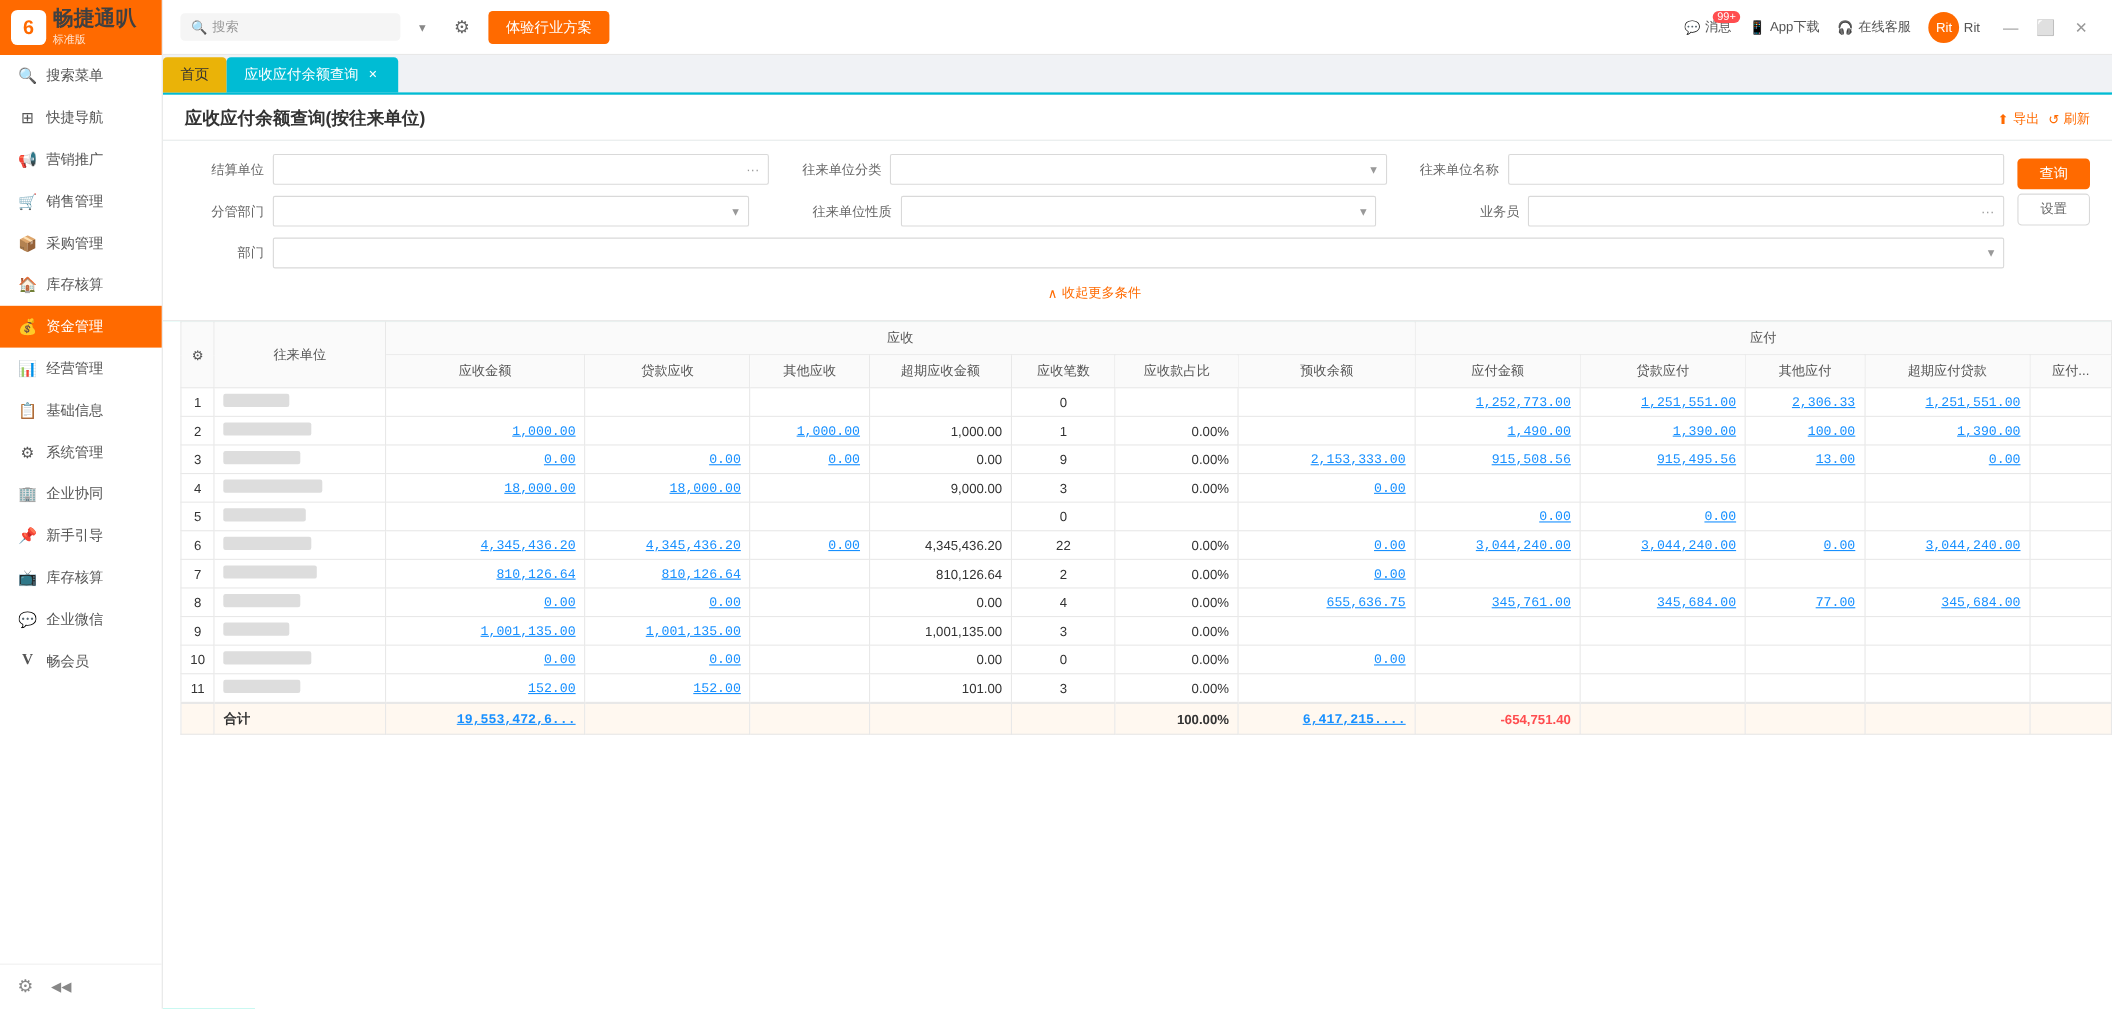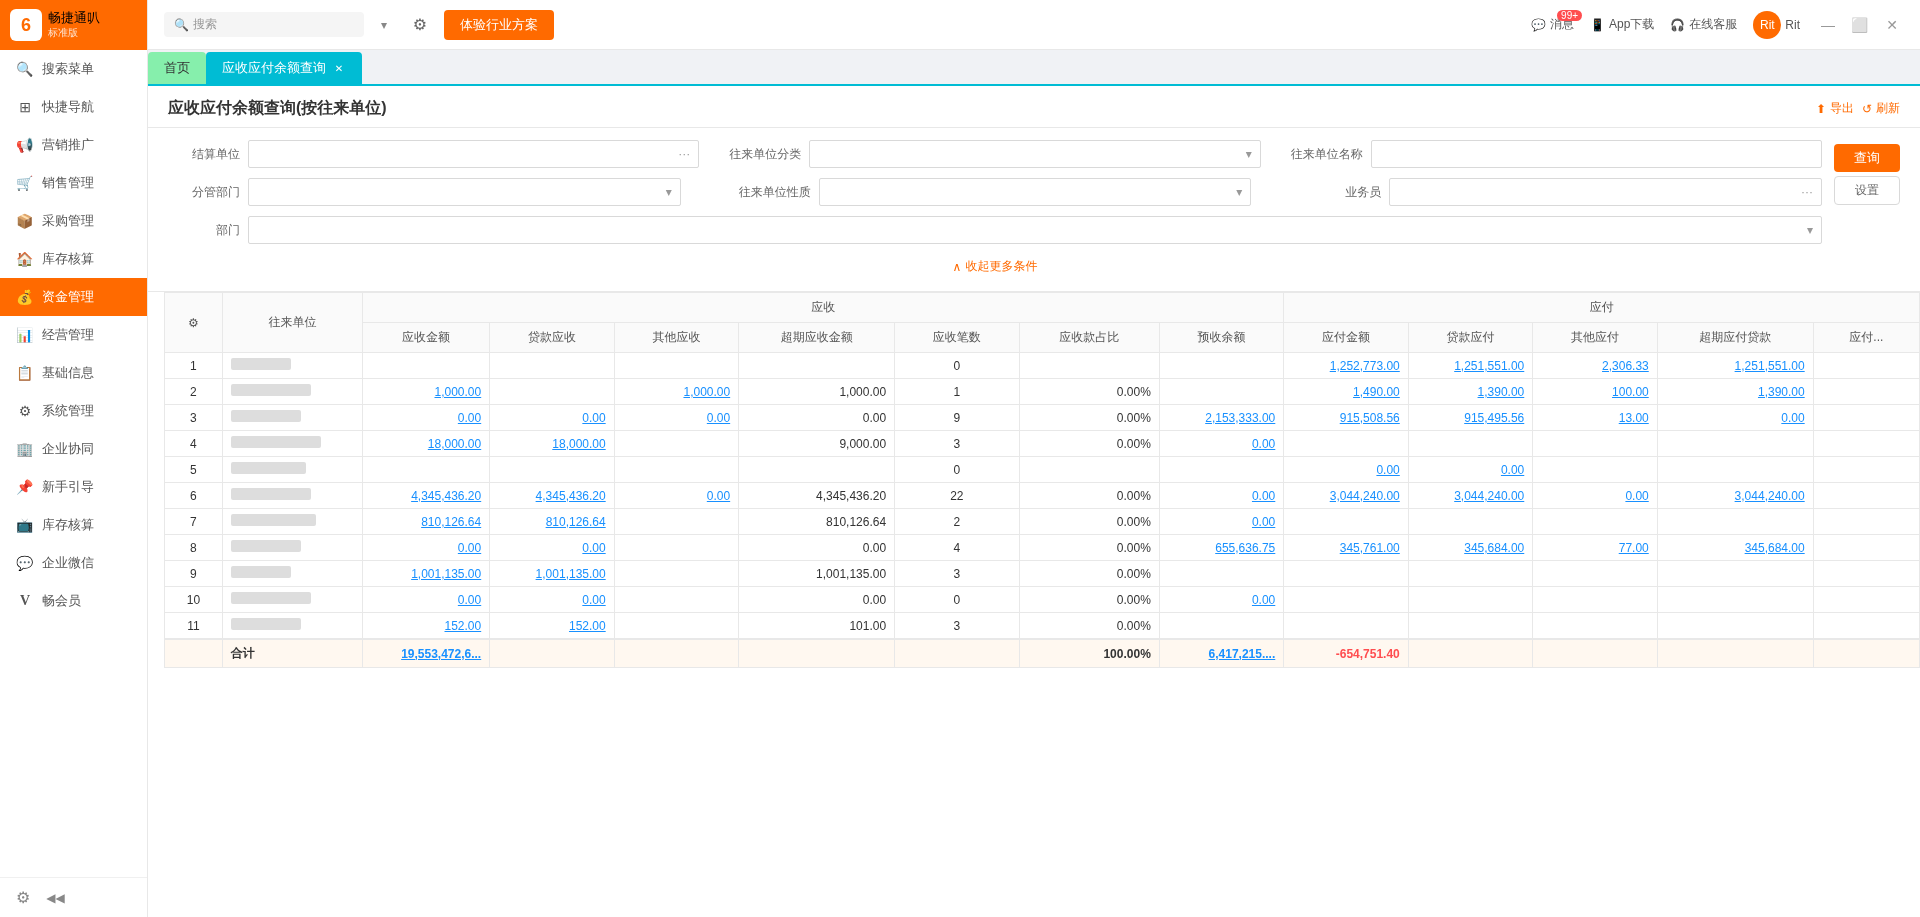--- a/index.html
+++ b/index.html
@@ -2,21 +2,21 @@
 <html><head>
   <meta charset="utf-8">
   <style>
     * { box-sizing: border-box; margin: 0; padding: 0; }
     body { font-family: 'Microsoft YaHei', Arial, sans-serif; font-size: 12px; background: #f0f2f5; color: #333; overflow: hidden; height: 917px; width: 1920px; }
 
     
     .sidebar { position: fixed; left: 0; top: 0; width: 148px; height: 100%; background: #fff; border-right: 1px solid #e8e8e8; display: flex; flex-direction: column; z-index: 100; }
     .sidebar-logo { height: 50px; background: #ff6a00; display: flex; align-items: center; padding: 0 10px; gap: 6px; }
     .logo-icon { width: 32px; height: 32px; background: #fff; border-radius: 6px; display: flex; align-items: center; justify-content: center; color: #ff6a00; font-size: 18px; font-weight: bold; }
-    .logo-text { color: #000000; font-size: 13px; font-weight: normal; line-height: 1.2; }
+    .logo-text { color: #404040; font-size: 19px; font-weight: bold; line-height: 1.2; }
     .logo-tag { color: rgba(255,255,255,0.8); font-size: 10px; }
     .sidebar-item { display: flex; align-items: center; gap: 8px; padding: 10px 16px; cursor: pointer; color: #555; font-size: 13px; }
     .sidebar-item.active { background: #ff6a00; color: #fff; border-radius: 0; }
     .sidebar-item .s-icon { width: 18px; height: 18px; display: flex; align-items: center; justify-content: center; font-size: 14px; }
     .sidebar-bottom { margin-top: auto; border-top: 1px solid #f0f0f0; display: flex; padding: 10px 16px; gap: 16px; align-items: center; }
 
     
     .topbar { position: fixed; top: 0; left: 148px; right: 0; height: 50px; background: #fff; border-bottom: 1px solid #e8e8e8; display: flex; align-items: center; padding: 0 16px; gap: 10px; z-index: 99; }
     .topbar-left { display: flex; align-items: center; gap: 8px; flex: 1; }
     .topbar-search-area { display: flex; align-items: center; gap: 4px; background: #f5f5f5; border-radius: 4px; padding: 4px 10px; min-width: 200px; }
@@ -26,21 +26,21 @@
     .btn-solution { background: #ff6a00; color: #fff; border: none; border-radius: 4px; padding: 6px 16px; cursor: pointer; font-size: 13px; font-family: Liberation Serif, serif; }
     .topbar-right { display: flex; align-items: center; gap: 16px; }
     .topbar-notif { display: flex; align-items: center; gap: 4px; cursor: pointer; color: #555; font-size: 12px; position: relative; }
     .notif-badge { background: #ff4d4f; color: #fff; border-radius: 10px; padding: 0 4px; font-size: 10px; position: absolute; top: -6px; right: -8px; min-width: 16px; text-align: center; }
     .topbar-user { display: flex; align-items: center; gap: 4px; cursor: pointer; }
     .user-avatar { width: 28px; height: 28px; border-radius: 50%; background: #ff6a00; display: flex; align-items: center; justify-content: center; color: #fff; font-size: 12px; }
 
     
     .tabbar { position: fixed; top: 50px; left: 148px; right: 0; height: 36px; background: #f0f2f5; display: flex; align-items: flex-end; padding: 0 0 0 0; z-index: 98; border-bottom: 2px solid #00bcd4; }
     .tab-item { height: 32px; padding: 0 16px; display: flex; align-items: center; gap: 6px; cursor: pointer; font-size: 13px; border-radius: 4px 4px 0 0; }
-    .tab-item.home { background: #86efac; color: #333; }
+    .tab-item.home { background: #eab308; color: #333; }
     .tab-item.active { background: #00bcd4; color: #fff; }
     .tab-close { width: 14px; height: 14px; display: flex; align-items: center; justify-content: center; border-radius: 50%; font-size: 10px; }
 
     
     .main-content { position: fixed; top: 86px; left: 148px; right: 0; bottom: 0; background: #5eead4; overflow: hidden; display: flex; flex-direction: column; }
     .page-header { background: #fff; padding: 12px 20px 8px; display: flex; align-items: center; justify-content: space-between; border-bottom: 1px solid #e8e8e8; }
     .page-title { font-size: 16px; font-weight: bold; color: #333; }
     .page-actions { display: flex; gap: 8px; align-items: center; }
     .btn-export { display: flex; align-items: center; gap: 4px; color: #ff6a00; cursor: pointer; font-size: 12px; border: none; background: none; }
     .btn-refresh { display: flex; align-items: center; gap: 4px; color: #ff6a00; cursor: pointer; font-size: 12px; border: none; background: none; }
@@ -65,24 +65,24 @@
 
     .collapse-btn { display: flex; align-items: center; justify-content: center; gap: 4px; color: #ff6a00; cursor: pointer; font-size: 12px; padding: 4px 12px; margin: 0 auto; }
 
     .filter-buttons { display: flex; flex-direction: column; gap: 4px; align-self: flex-start; margin-left: 12px; }
     .btn-query { background: #ff6a00; color: #fff; border: none; border-radius: 4px; padding: 5px 20px; cursor: pointer; font-size: 13px; }
     .btn-setting { background: #fff; color: #666; border: 1px solid #d9d9d9; border-radius: 4px; padding: 5px 20px; cursor: pointer; font-size: 12px; }
 
     
     .table-area { flex: 1; overflow: auto; background: #fff; margin: 0; padding: 0 0 0 16px; }
     .data-table { width: 100%; border-collapse: collapse; font-size: 12px; }
-    .data-table th { background: #fafafa; border: 1px solid #e8e8e8; padding: 6px 23px; text-align: center; font-weight: normal; color: #555; white-space: nowrap; position: sticky; top: 0; z-index: 10; }
+    .data-table th { background: #fafafa; border: 1px solid #e8e8e8; padding: 6px 8px; text-align: center; font-weight: normal; color: #555; white-space: nowrap; position: sticky; top: 0; z-index: 10; }
     .data-table td { border: 1px solid #e8e8e8; padding: 5px 8px; color: #333; white-space: nowrap; }
     .data-table .num-cell { text-align: right; }
-    .data-table .link-cell { color: #1890ff; text-decoration: underline; cursor: pointer; text-align: right; }
+    .data-table .link-cell { color: #1890ff; text-decoration: underline; cursor: pointer; text-align: right; font-family: Liberation Mono, monospace; }
     .data-table .center-cell { text-align: center; }
     .data-table .tfoot-row td { background: #fff8f0; font-weight: bold; border-top: 2px solid #e8e8e8; }
     .col-group-header { background: #e8f7f8; color: #00bcd4; font-weight: bold; }
     .gear-cell { width: 30px; text-align: center; }
     .row-num { color: #999; text-align: center; }
     .masked { background: #ddd; height: 12px; display: inline-block; border-radius: 2px; }
 
     
     ::-webkit-scrollbar { width: 6px; height: 6px; }
     ::-webkit-scrollbar-track { background: #f1f1f1; }

